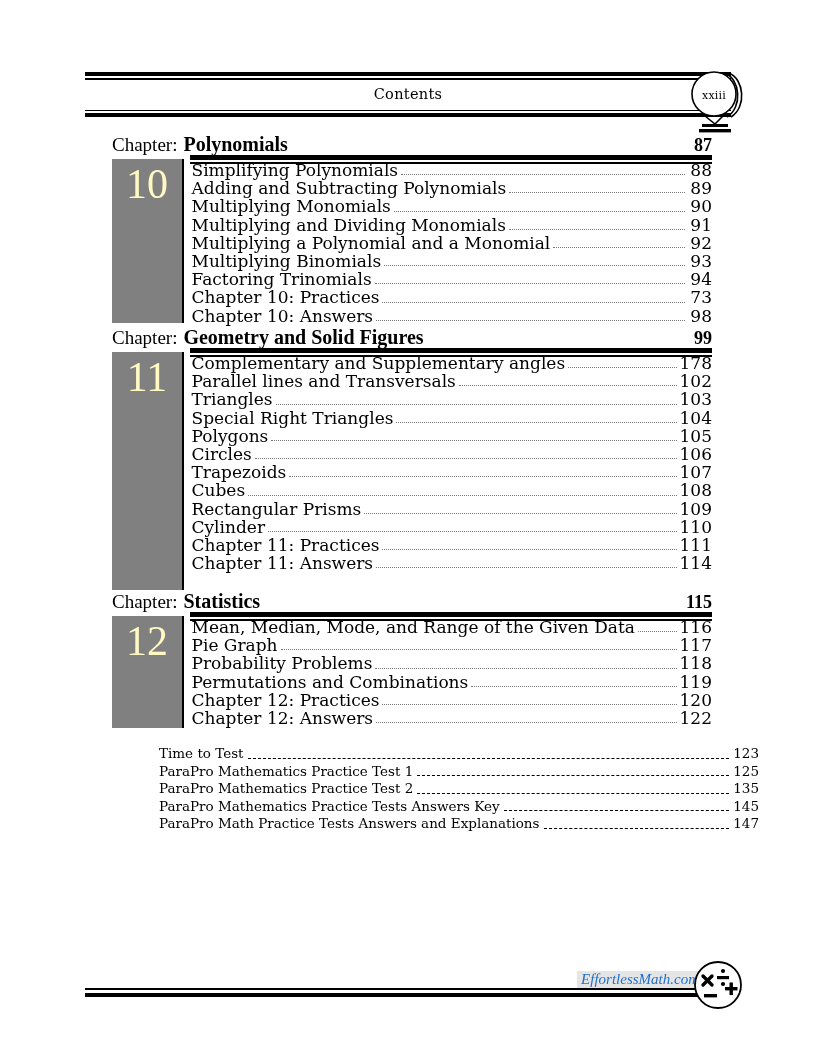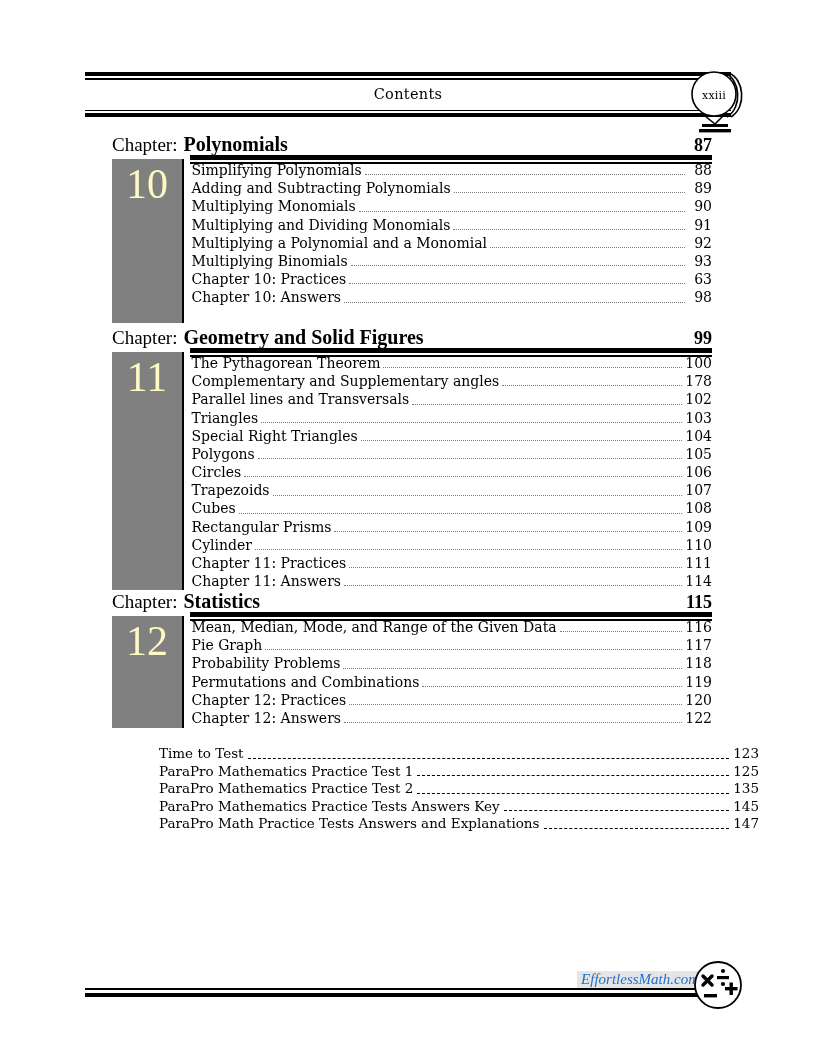--- a/index.html
+++ b/index.html
@@ -140,22 +140,21 @@
     flex: 0 0 1.5px;
   }
   .entries {
     flex: 1 1 auto;
     padding-left: 8px;
     padding-top: 2px;
   }
 
   .entry {
     display: flex;
-    align-items: flex-end;
-    font-size: 14px;
+    font-size: 17px;
     font-family: "DejaVu Serif", serif;
     line-height: 18.2px;
     height: 18.2px;
     white-space: nowrap;
   }
   .entry-text { flex: 0 0 auto; }
   .entry-leader {
     flex: 1 1 auto;
     margin: 0 3px 4px 3px;
     border-bottom: 1.2px dotted #7a7a7a;
@@ -295,23 +294,28 @@
             <span class="entry-text">Multiplying a Polynomial and a Monomial</span>
             <span class="entry-leader"></span>
             <span class="entry-page">92</span>
           </div>
           <div class="entry">
             <span class="entry-text">Multiplying Binomials</span>
             <span class="entry-leader"></span>
             <span class="entry-page">93</span>
           </div>
           <div class="entry">
+            <span class="entry-text">Factoring Trinomials</span>
+            <span class="entry-leader"></span>
+            <span class="entry-page">94</span>
+          </div>
+          <div class="entry">
             <span class="entry-text">Chapter 10: Practices</span>
             <span class="entry-leader"></span>
-            <span class="entry-page">63</span>
+            <span class="entry-page">73</span>
           </div>
           <div class="entry">
             <span class="entry-text">Chapter 10: Answers</span>
             <span class="entry-leader"></span>
             <span class="entry-page">98</span>
           </div>
         </div>
     </div>
   </div>
 
@@ -324,25 +328,20 @@
         <div class="rule-thick"></div>
         <div class="rule-thin"></div>
       </div>
     </div>
     <div class="chapter-body" style="height:238px;">
       <div class="chapter-numbox">
         <span>11</span>
       </div>
       <div class="chapter-divider"></div>
       <div class="entries" id="entries-1">
-          <div class="entry">
-            <span class="entry-text">The Pythagorean Theorem</span>
-            <span class="entry-leader"></span>
-            <span class="entry-page">100</span>
-          </div>
           <div class="entry">
             <span class="entry-text">Complementary and Supplementary angles</span>
             <span class="entry-leader"></span>
             <span class="entry-page">178</span>
           </div>
           <div class="entry">
             <span class="entry-text">Parallel lines and Transversals</span>
             <span class="entry-leader"></span>
             <span class="entry-page">102</span>
           </div>

